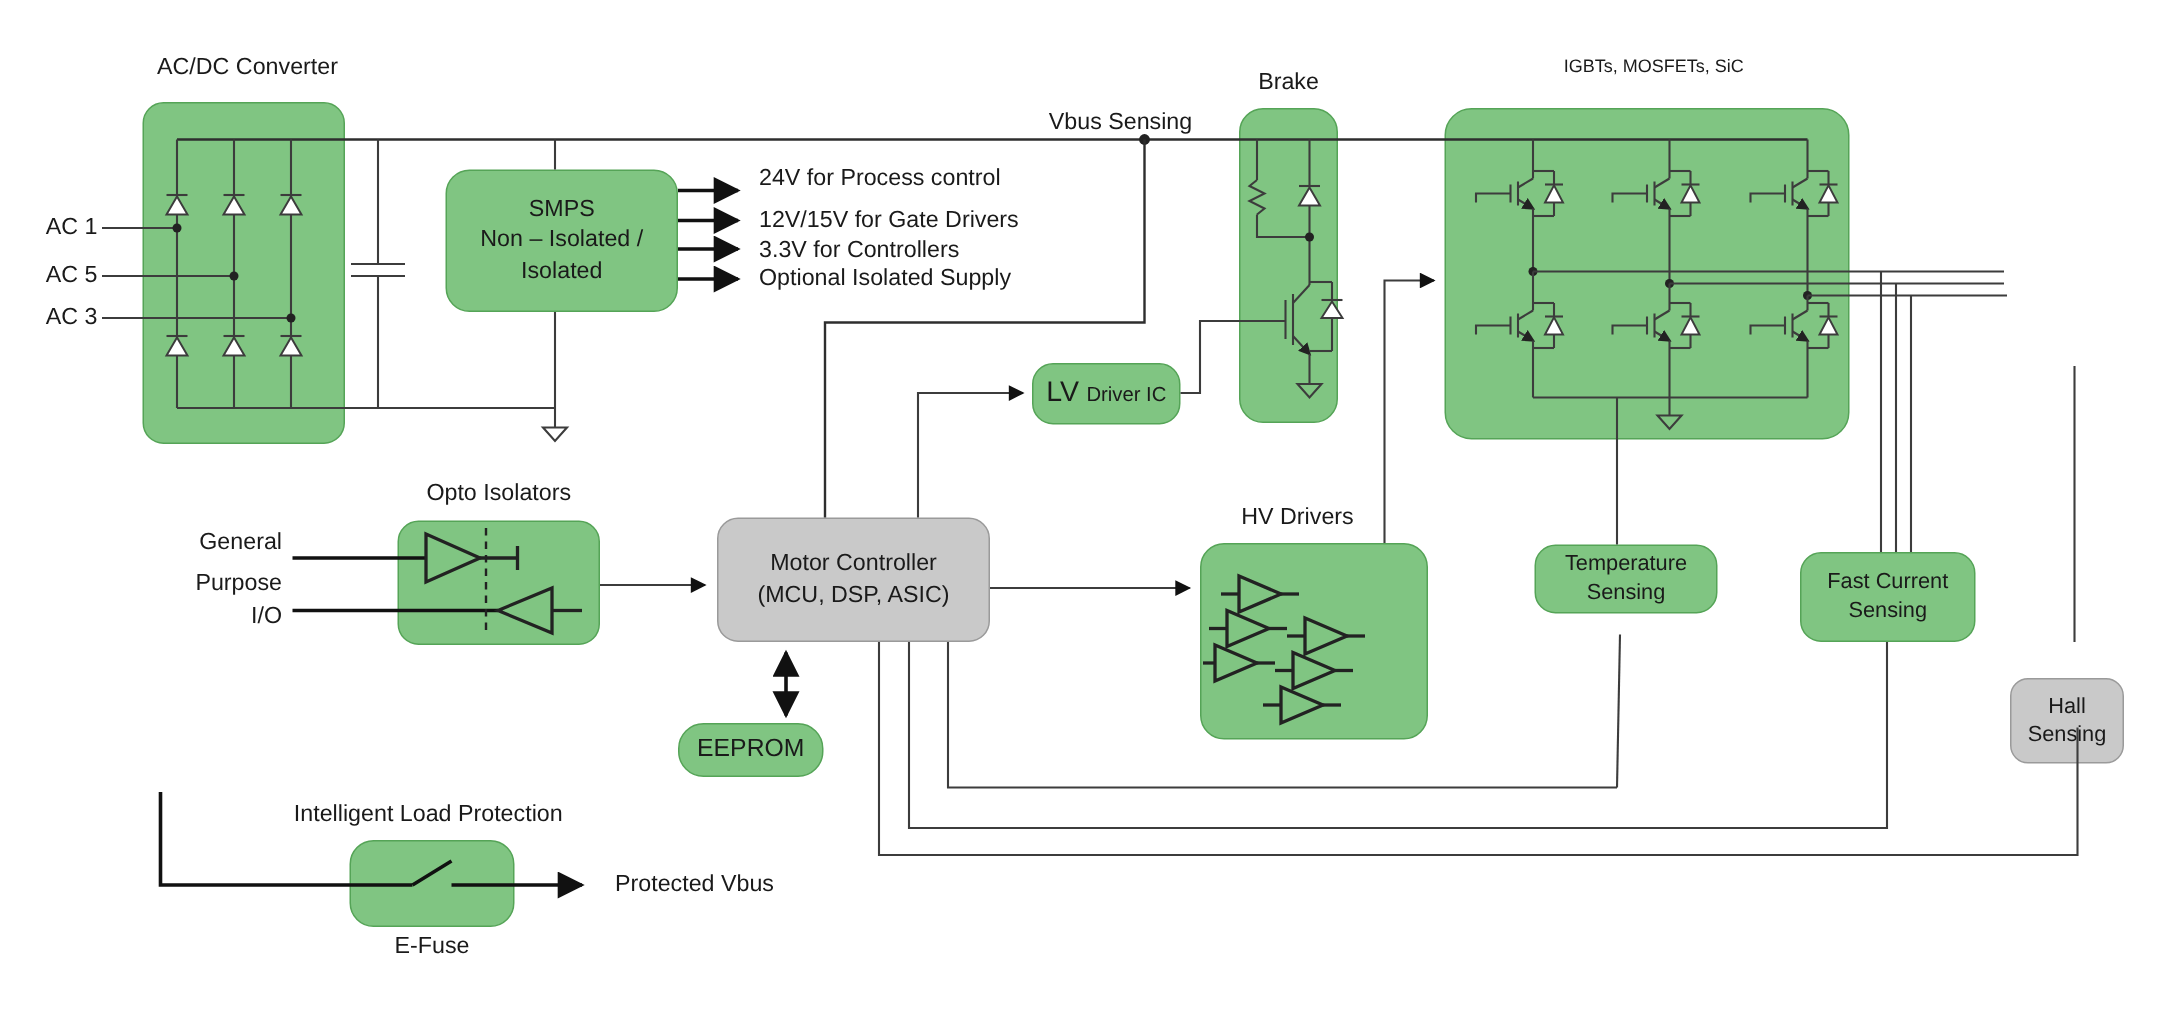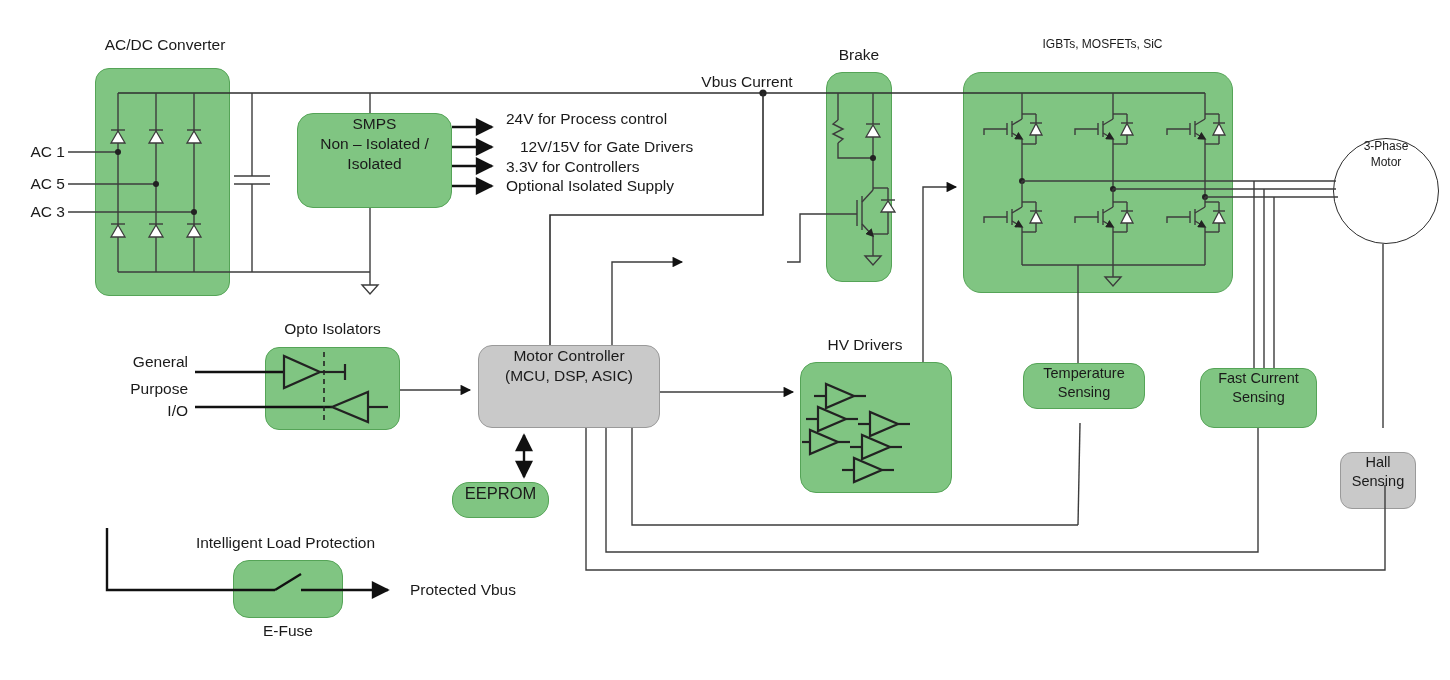--- a/index.html
+++ b/index.html
@@ -6,21 +6,21 @@
     --green_fill:#80c582; --green_border:#55a457;
     --gray_fill:#c9c9c9;  --gray_border:#9a9a9a;
     --wire:#3c3c3c; --ink:#1a1a1a; --bg:#ffffff;
   }
   html,body{margin:0;padding:0;background:#e8e8e8;}
   #canvas{
     position:relative;width:1450px;height:680px;background:var(--bg);
     font-family:"Liberation Sans", sans-serif;color:var(--ink);overflow:hidden;
   }
   .blk{position:absolute;box-sizing:border-box;display:flex;flex-direction:column;
-       align-items:center;text-align:center;z-index:1;}
+       align-items:center;justify-content:center;text-align:center;z-index:1;}
   .green{background:var(--green_fill);border:1.6px solid var(--green_border);}
   .gray{background:var(--gray_fill);border:1.6px solid var(--gray_border);}
   .lbl{position:absolute;white-space:nowrap;z-index:1;line-height:1.15;}
   .c{text-align:center;} .r{text-align:right;}
   .f15{font-size:15.5px;} .f14{font-size:14.5px;} .f16{font-size:12px;}
   .blk span{display:block;line-height:1.3;}
   svg.overlay{position:absolute;left:0;top:0;z-index:2;pointer-events:none;}
   .wire{stroke:var(--wire);stroke-width:1.4;fill:none;}
   .wire2{stroke:#2e2e2e;stroke-width:1.6;fill:none;}
   .thick{stroke:#111;stroke-width:2.4;fill:none;}
@@ -35,20 +35,24 @@
 <div id="canvas">
 
   <div class="blk green" style="left:95px;top:68px;width:135px;height:228px;border-radius:14px"></div>
 
   <div class="blk green f15" style="left:297px;top:113px;width:155px;height:95px;border-radius:16px">
     <span>SMPS</span>
     <span>Non – Isolated /</span>
     <span>Isolated</span>
   </div>
 
+  <div class="blk green" style="left:688px;top:242px;width:99px;height:41px;border-radius:14px;flex-direction:row;gap:5px">
+    <span style="font-size:19px">LV</span>
+    <span style="font-size:13.5px">Driver IC</span>
+  </div>
 
   <div class="blk green" style="left:826px;top:72px;width:66px;height:210px;border-radius:16px"></div>
 
   <div class="blk green" style="left:963px;top:72px;width:270px;height:221px;border-radius:18px"></div>
 
   <div class="blk green" style="left:265px;top:347px;width:135px;height:83px;border-radius:14px"></div>
 
   <div class="blk gray f15" style="left:478px;top:345px;width:182px;height:83px;border-radius:14px">
     <span>Motor Controller</span>
     <span>(MCU, DSP, ASIC)</span>
@@ -70,37 +74,32 @@
     <span>Sensing</span>
   </div>
 
   <div class="blk gray f14" style="left:1340px;top:452px;width:76px;height:57px;border-radius:12px">
     <span>Hall</span>
     <span>Sensing</span>
   </div>
 
   <div class="blk green" style="left:233px;top:560px;width:110px;height:58px;border-radius:16px"></div>
 
-  <div class="blk f16" style="left:1333px;top:138px;width:106px;height:106px;border-radius:50%;
-       background:#fff;border:1.6px solid #2c2c2c">
-    <span>3-Phase</span>
-    <span>Motor</span>
-  </div>
 
   <div class="lbl c f15" style="left:75px;top:36px;width:180px">AC/DC Converter</div>
   <div class="lbl r f15" style="left:20px;top:143px;width:45px">AC 1</div>
   <div class="lbl r f15" style="left:20px;top:175px;width:45px">AC 5</div>
   <div class="lbl r f15" style="left:20px;top:203px;width:45px">AC 3</div>
 
   <div class="lbl f15" style="left:506px;top:110px">24V for Process control</div>
-  <div class="lbl f15" style="left:520px;top:138px">12V/15V for Gate Drivers</div>
+  <div class="lbl f15" style="left:506px;top:138px">12V/15V for Gate Drivers</div>
   <div class="lbl f15" style="left:506px;top:157.5px">3.3V for Controllers</div>
   <div class="lbl f15" style="left:506px;top:177px">Optional Isolated Supply</div>
 
-  <div class="lbl c f15" style="left:687px;top:73px;width:120px">Vbus Current</div>
+  <div class="lbl c f15" style="left:687px;top:73px;width:120px">Vbus Sensing</div>
   <div class="lbl c f15" style="left:824px;top:46px;width:70px">Brake</div>
   <div class="lbl c f16" style="left:1000px;top:38px;width:205px">IGBTs, MOSFETs, SiC</div>
   <div class="lbl c f15" style="left:260px;top:320px;width:145px">Opto Isolators</div>
   <div class="lbl c f15" style="left:795px;top:336px;width:140px">HV Drivers</div>
 
   <div class="lbl r f15" style="left:108px;top:353px;width:80px">General</div>
   <div class="lbl r f15" style="left:108px;top:380px;width:80px">Purpose</div>
   <div class="lbl r f15" style="left:108px;top:402px;width:80px">I/O</div>
 
   <div class="lbl c f15" style="left:168px;top:534px;width:235px">Intelligent Load Protection</div>

